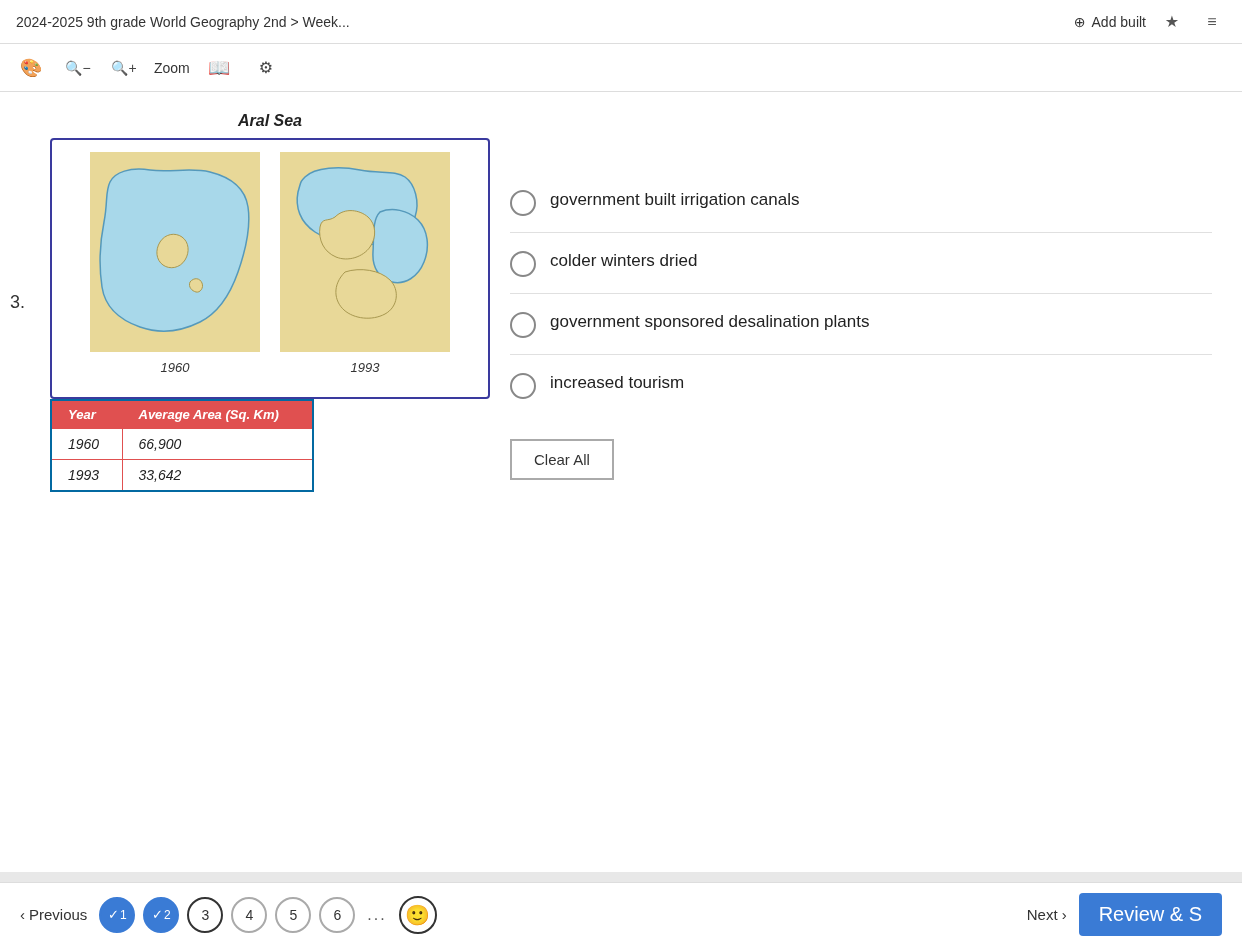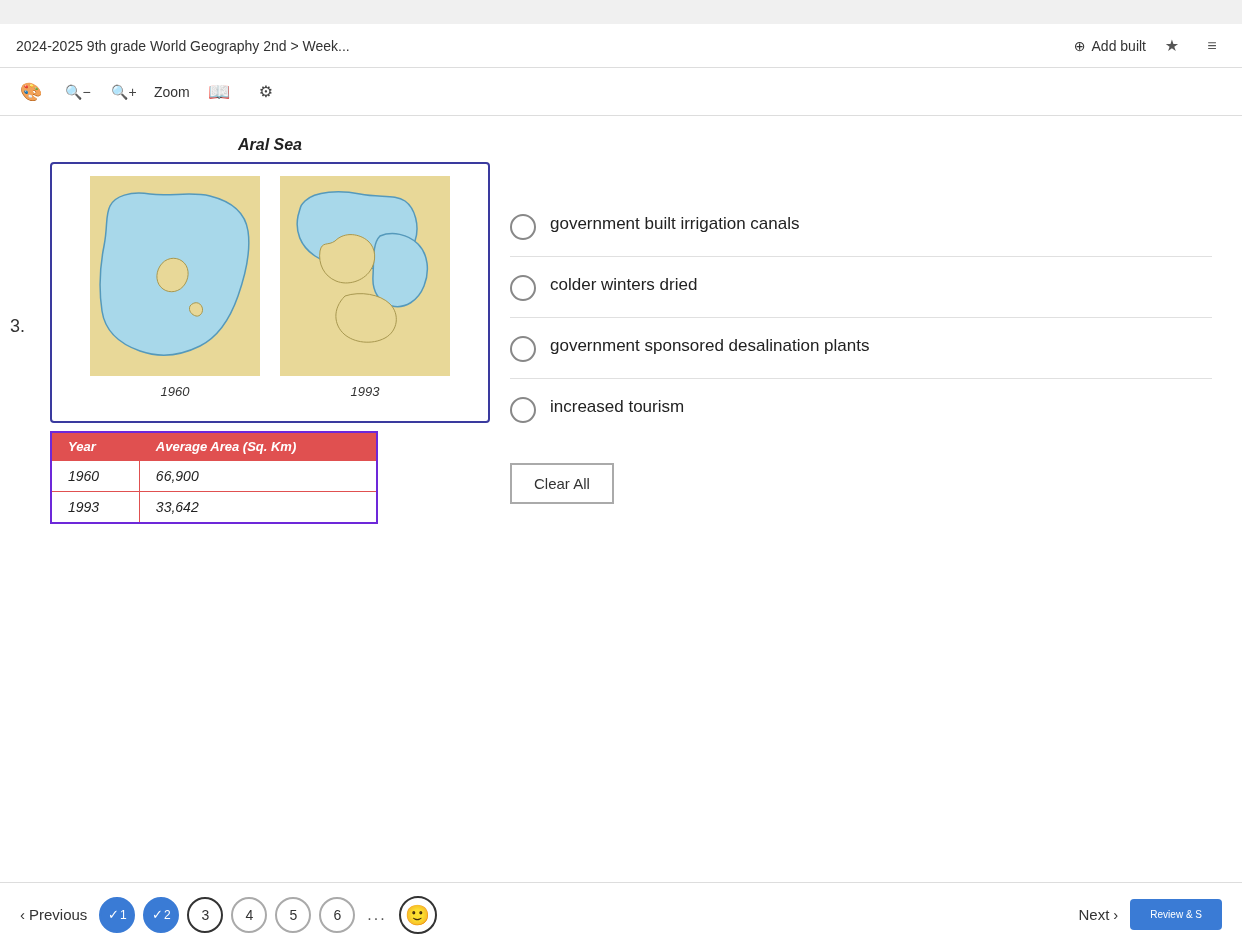--- a/index.html
+++ b/index.html
@@ -13,21 +13,20 @@
 
     
     .top-bar {
       background: #fff;
       border-bottom: 1px solid #ddd;
       padding: 6px 16px;
       display: flex;
       align-items: center;
       justify-content: space-between;
       height: 44px;
-      margin-top: 24px;
     }
     .top-bar-title {
       font-size: 14px;
       font-weight: 500;
       color: #333;
     }
     .top-bar-right {
       display: flex;
       align-items: center;
       gap: 12px;
@@ -152,24 +151,24 @@
 
     
     .map-label {
       font-size: 13px;
       color: #333;
       margin-top: 4px;
     }
 
     
     .data-table {
-      margin-top: 8px;
+      margin-top: 0;
       border-collapse: collapse;
-      border: 2px solid #6d28d9;
-      width: 328px;
+      border: 2px solid #0369a1;
+      width: 264px;
     }
     .data-table th {
       background: #e05050;
       color: #fff;
       padding: 6px 16px;
       font-size: 13px;
       text-align: left;
       border: 1px solid #e05050;
     }
     .data-table td {
@@ -310,21 +309,21 @@
       align-items: center;
       gap: 4px;
       margin-left: auto;
     }
 
     .review-btn {
       background: #3a7bd5;
       color: #fff;
       border: none;
       padding: 10px 20px;
-      font-size: 10px;
+      font-size: 20px;
       cursor: pointer;
       border-radius: 4px;
     }
 
     
     .aral-sea-map-1960 {
       fill: #a8d8ea;
       stroke: #5599bb;
       stroke-width: 1.5;
     }

